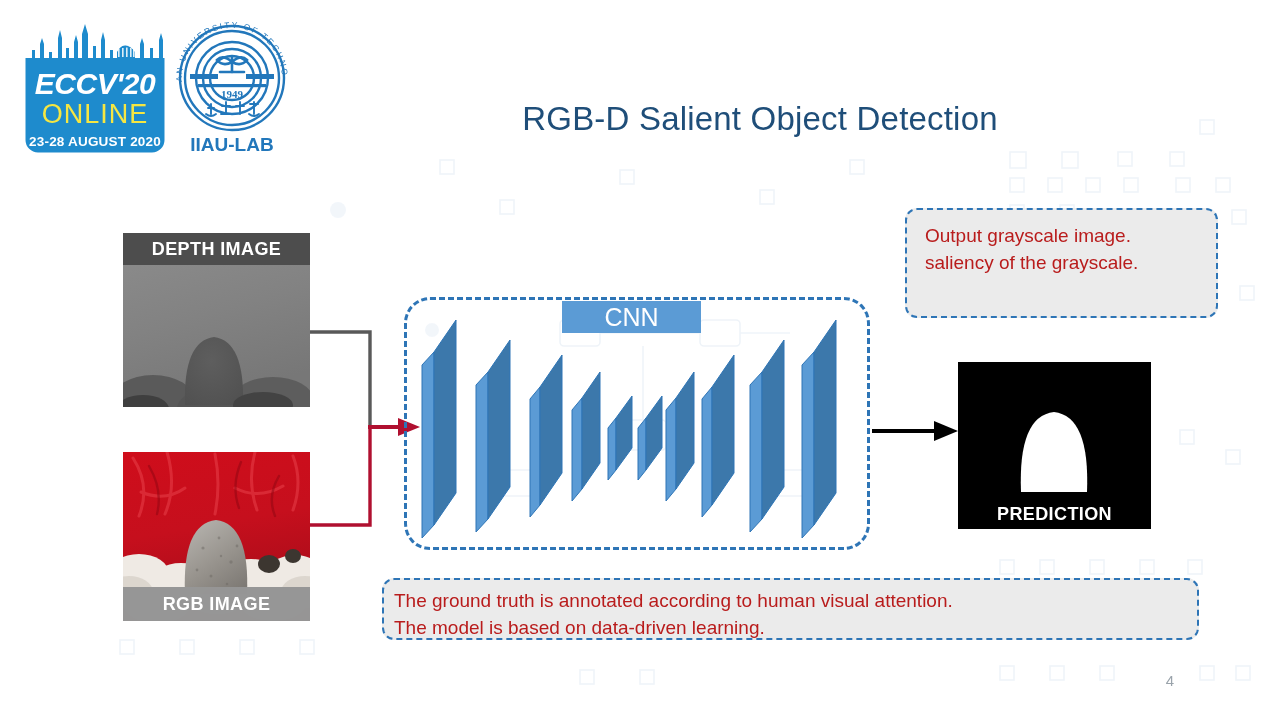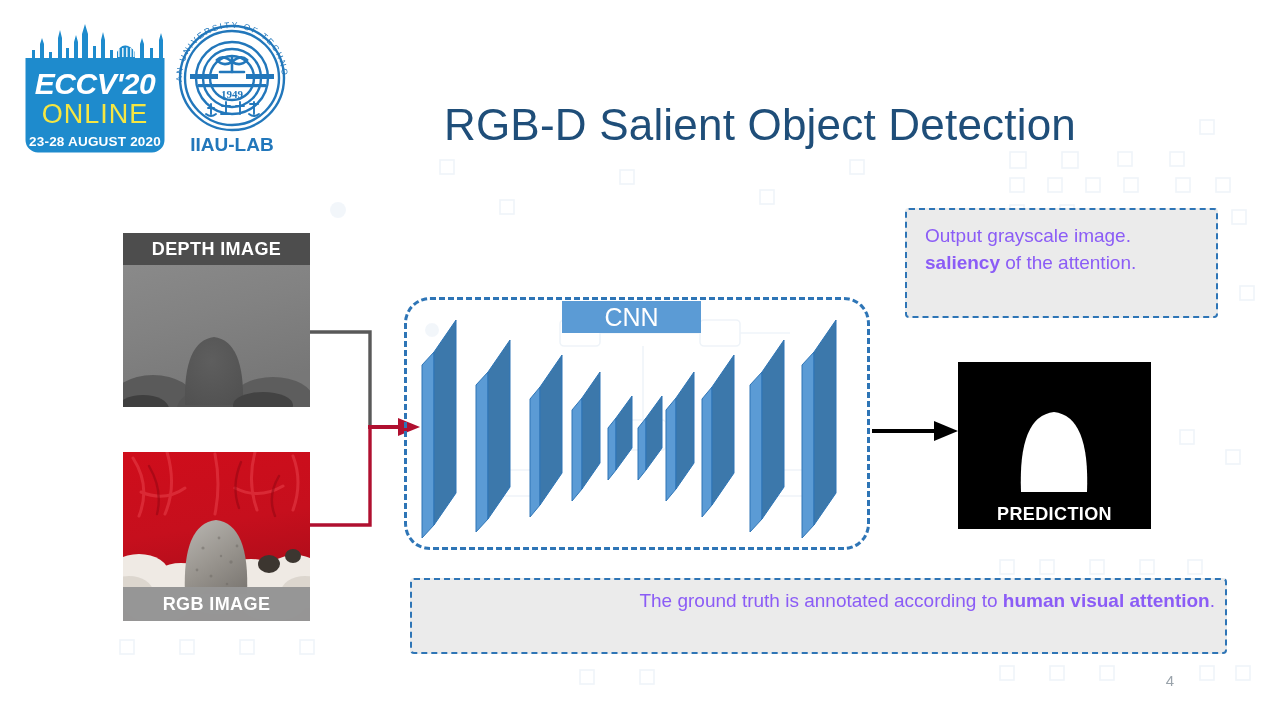--- a/index.html
+++ b/index.html
@@ -39,21 +39,21 @@
     left: 168px; top: 14px;
     width: 128px; height: 142px;
   }
 
   
   #page-title {
     position: absolute;
     left: 430px; top: 100px;
     width: 660px;
     text-align: center;
-    font-size: 44px;
+    font-size: 33px;
     color: #1f4e79;
     font-family: "Liberation Sans", sans-serif;
     letter-spacing: 0.2px;
     white-space: nowrap;
   }
 
   
   .photo-card {
     position: absolute;
     overflow: hidden;
@@ -122,41 +122,41 @@
     position: absolute;
     left: 404px; top: 297px;
     width: 466px; height: 253px;
   }
 
   
   .callout {
     position: absolute;
     background: #ebebeb;
     border: 2.5px dashed #2e75b6;
-    border-radius: 4px;
+    border-radius: 12px;
     box-sizing: border-box;
-    color: #8b5cf6;
+    color: #b91c1c;
     font-family: "Liberation Sans", sans-serif;
   }
   #callout-output {
     left: 905px; top: 208px;
     width: 313px; height: 110px;
     padding: 12px 14px 0 18px;
     font-size: 19px;
     line-height: 27px;
   }
   #callout-bottom {
-    left: 410px; top: 578px;
-    width: 817px; height: 76px;
+    left: 382px; top: 578px;
+    width: 817px; height: 62px;
     padding: 7px 10px 0 10px;
-    text-align: right;
+    text-align: left;
     font-size: 19px;
     line-height: 27px;
   }
-  .callout b { font-weight: bold; }
+  .callout b { font-weight: normal; }
 
   
   #page-number {
     position: absolute;
     left: 1150px; top: 672px;
     width: 40px;
     text-align: center;
     font-size: 15px;
     color: #9aa3ab;
     font-family: "Liberation Sans", sans-serif;
@@ -457,22 +457,23 @@
   <div id="pred-card" class="photo-card">
     <svg width="193" height="167" viewBox="0 0 193 167">
       <rect x="0" y="0" width="193" height="167" fill="#000000"></rect>
       <path d="M63 130 q-3 -76 33 -80 q36 4 33 80 Z" fill="#ffffff"></path>
     </svg>
     <div class="img-label" id="pred-label">PREDICTION</div>
   </div>
 
   <div class="callout" id="callout-output">
     <div>Output grayscale image.</div>
-    <div><b>saliency</b><span> of the attention.</span></div>
+    <div><b>saliency</b><span> of the grayscale.</span></div>
   </div>
 
   <div class="callout" id="callout-bottom">
     <div><span>The ground truth is annotated according to </span><b>human visual attention</b><span>.</span></div>
+    <div><span>The model is based on </span><b>data-driven learning</b><span>.</span></div>
   </div>
 
   <div id="page-number">4</div>
 
 </div>
 
 </body></html>

